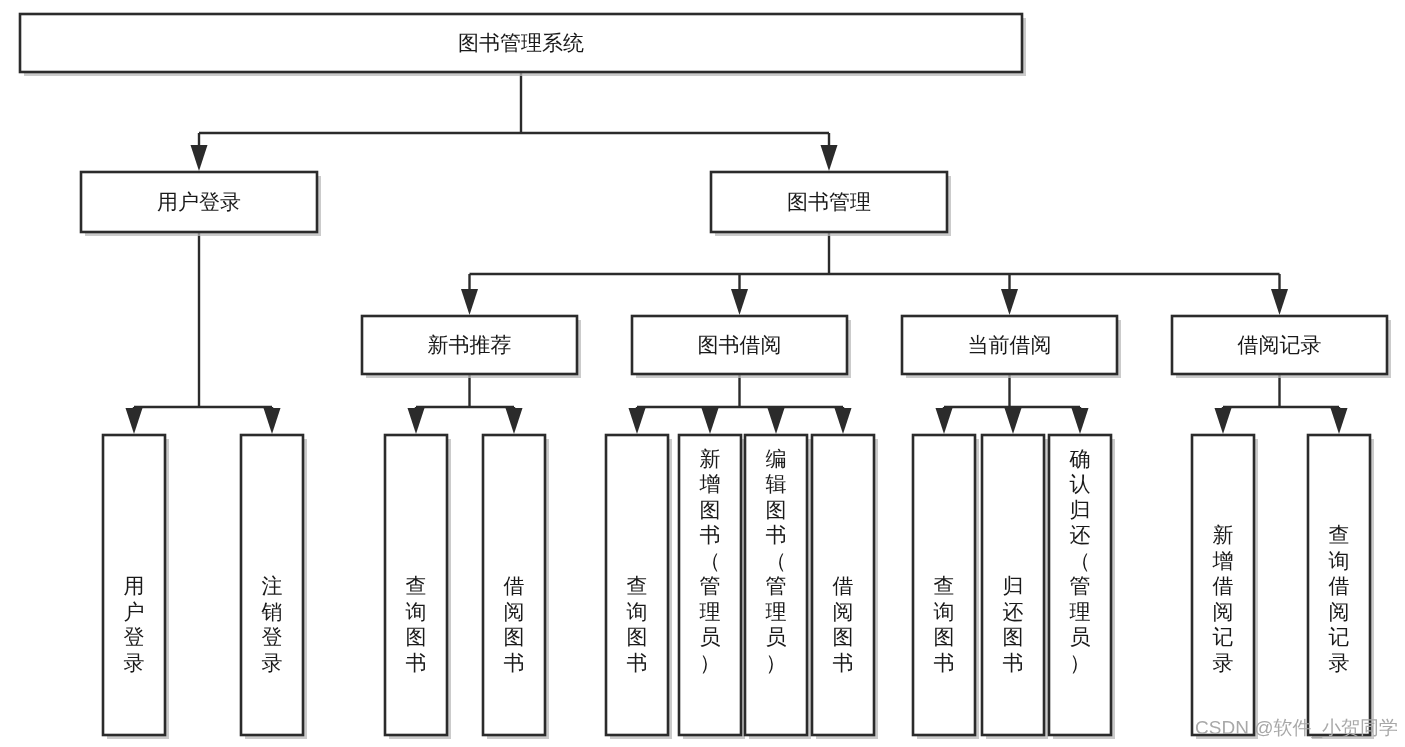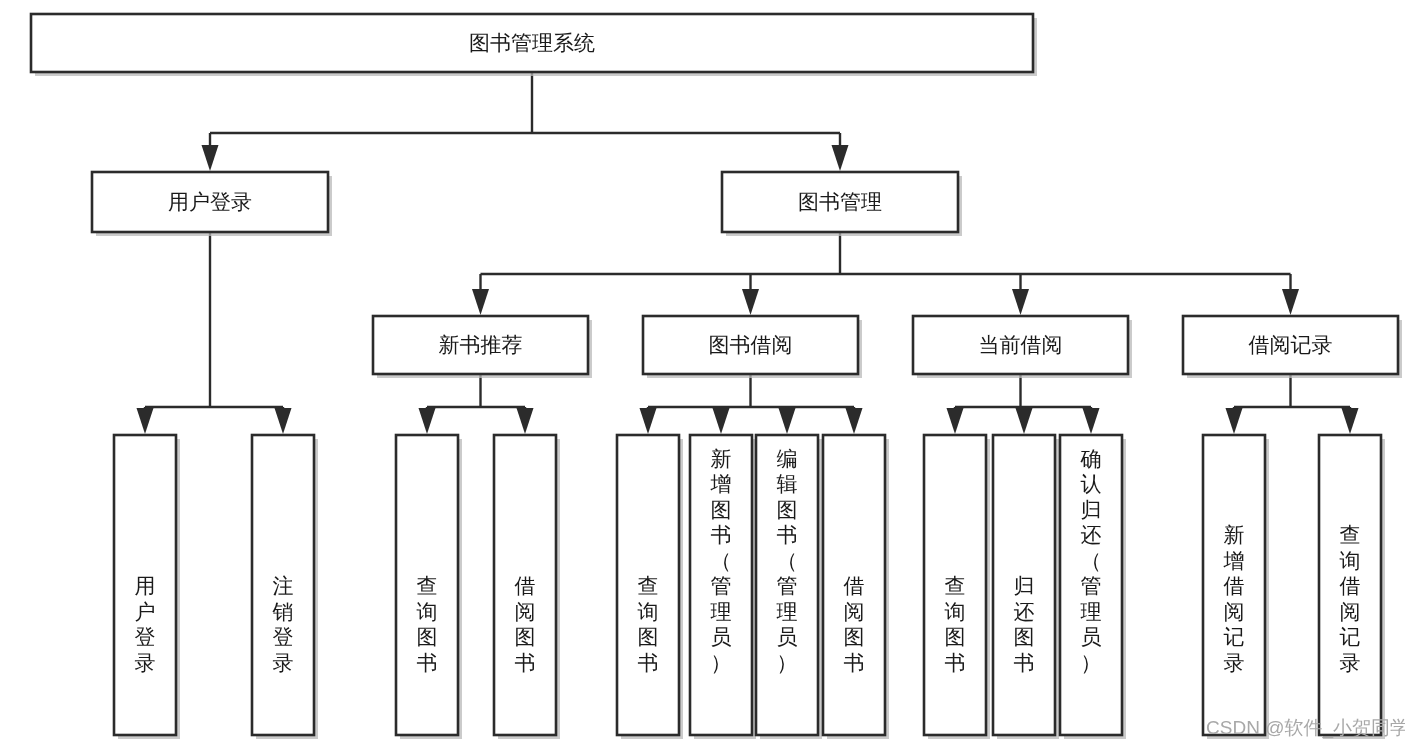--- a/index.html
+++ b/index.html
@@ -9,21 +9,21 @@
   }
   body {
     width: 1405px;
     height: 747px;
     position: relative;
     overflow: hidden;
     font-family: "Liberation Sans", "DejaVu Sans", sans-serif;
   }
   #diagram-root {
     position: absolute;
-    left: 11px;
+    left: 0;
     top: 0;
     width: 1141px;
     height: 747px;
   }
   svg.diagram-canvas {
     display: block;
     width: 1405px;
     height: 747px;
   }
   .node-box {

